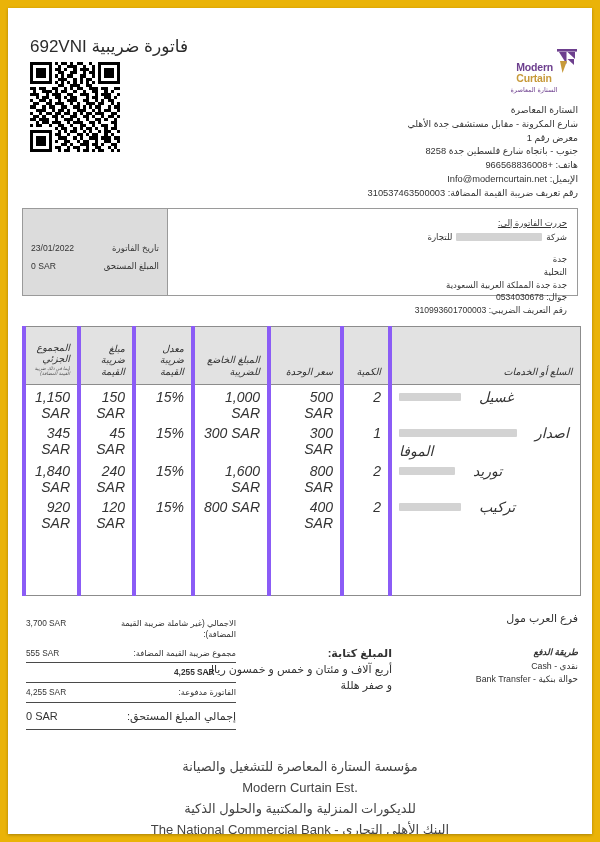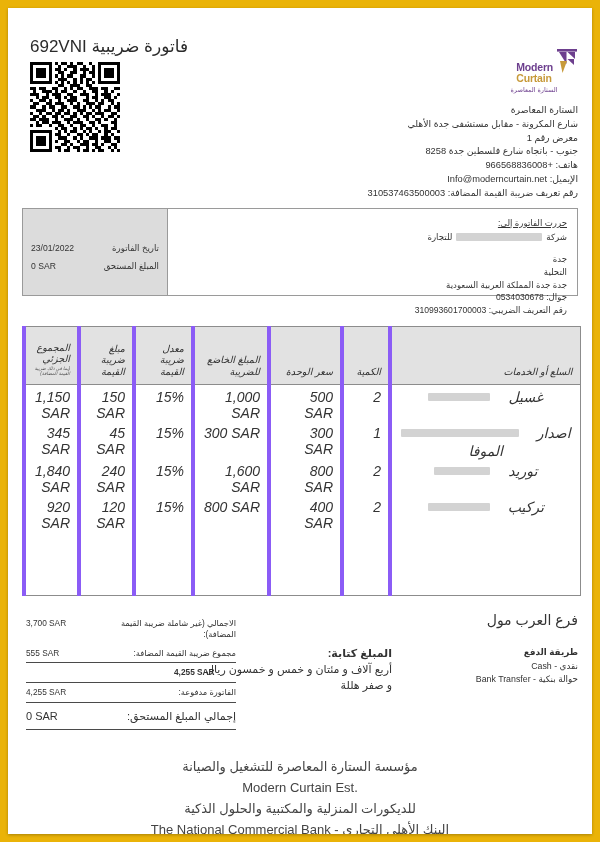--- a/index.html
+++ b/index.html
@@ -186,46 +186,46 @@
     height: 23px;
     vertical-align: top;
     padding: 4px 7px 0 7px;
     font-size: 14px;
     color: #333;
     text-align: right;
   }
   td.num { direction: ltr; text-align: left; }
   td.qty { direction: ltr; text-align: center; }
   td.desc { direction: rtl; text-align: right; }
-  .desc-line { display: flex; flex-direction: row; align-items: center; gap: 18px; justify-content: center; }
+  .desc-line { display: flex; flex-direction: row; align-items: center; gap: 18px; justify-content: flex-end; }
   .desc-line2 { margin-top: 2px; }
   tr.filler td { height: auto; border-top: none; }
 
   
   .branch {
     position: absolute;
     right: 14px;
     top: 604px;
-    font-size: 14px;
+    font-size: 11px;
     color: #333;
     direction: rtl;
     text-align: center;
   }
   .paymethod {
     position: absolute;
     right: 14px;
     top: 638px;
     width: 160px;
     direction: rtl;
     text-align: right;
     font-size: 8.8px;
     color: #333;
     line-height: 1.45;
   }
-  .paymethod .hd { font-weight: bold; margin-bottom: 1px; }
+  .paymethod .hd { font-weight: bold; margin-bottom: 1px; font-style: italic; }
 
   .amount-words {
     position: absolute;
     right: 200px;
     top: 638px;
     width: 190px;
     direction: rtl;
     text-align: right;
     font-size: 11px;
     color: #333;

